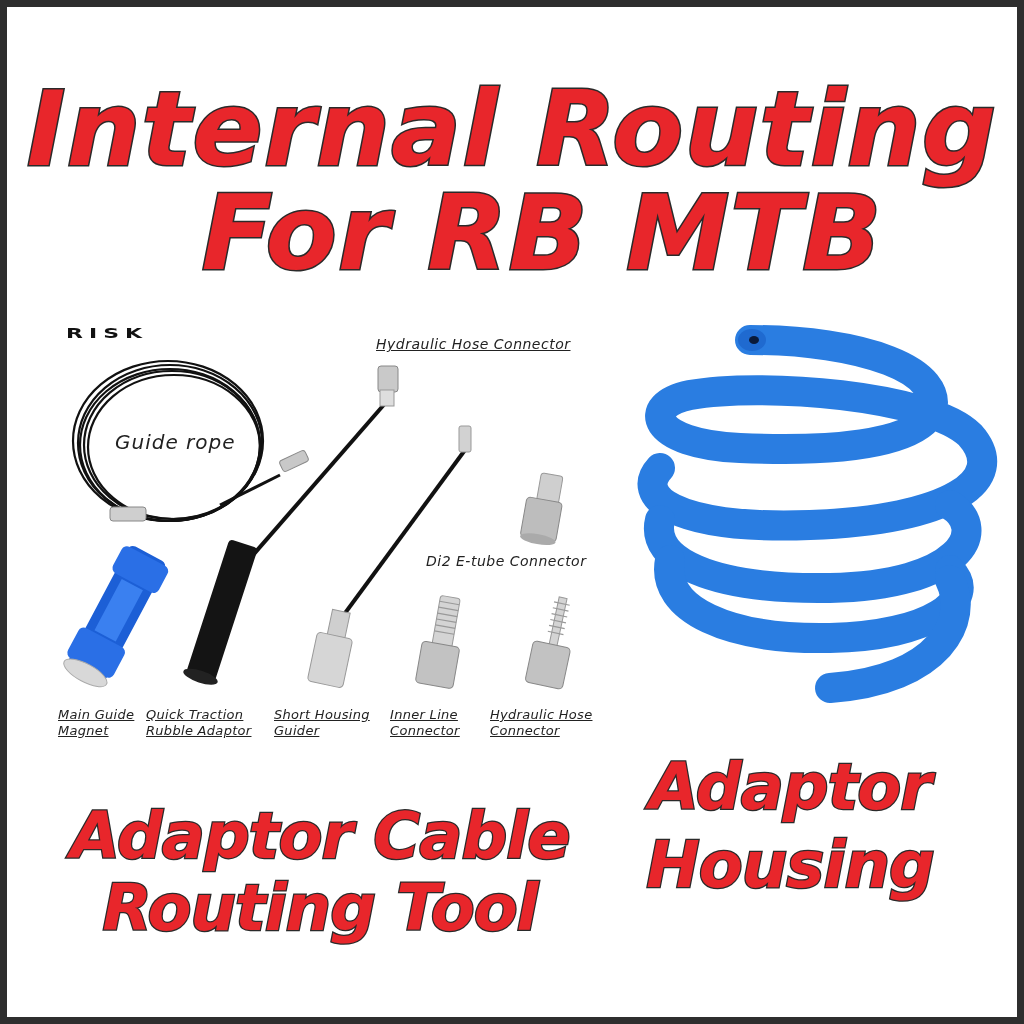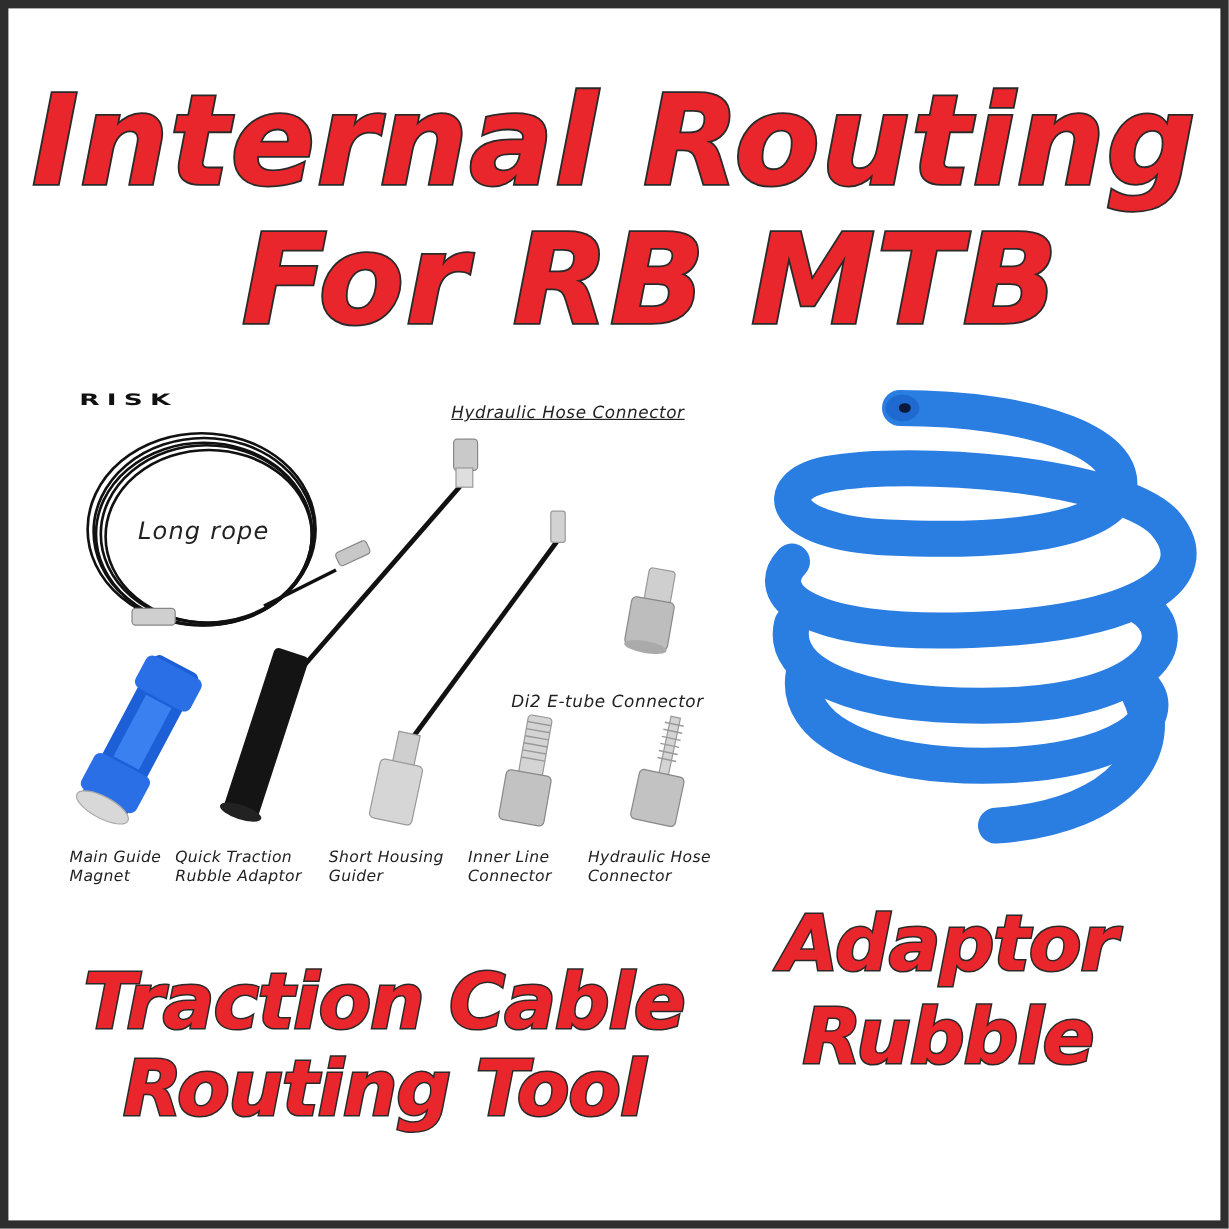--- a/index.html
+++ b/index.html
@@ -10,37 +10,37 @@
       border: 7px solid #2e2e2e; background: #ffffff;
     }
     .headline {
       position: absolute; left: 0; width: 1024px; text-align: center;
       font-family: "DejaVu Sans", sans-serif; font-weight: bold; font-style: italic;
       color: #e8262b;
       -webkit-text-stroke: 3px #2a2a2a;
       paint-order: stroke fill;
       letter-spacing: 1px;
     }
-    .h1 { top: 62px; font-size: 104px; line-height: 110px; }
+    .h1 { top: 74px; font-size: 104px; line-height: 110px; }
     .h2 { top: 178px; font-size: 104px; line-height: 110px; margin-left: 30px; }
 
     .sub {
       position: absolute; text-align: center;
       font-family: "DejaVu Sans", sans-serif; font-weight: bold; font-style: italic;
       color: #e8262b; -webkit-text-stroke: 2.5px #2a2a2a; paint-order: stroke fill;
       font-size: 64px; line-height: 72px; letter-spacing: -1px;
     }
     .sub-left { left: 60px; width: 520px; top: 800px; }
     .sub-right { left: 640px; width: 300px; top: 748px; line-height: 78px; }
 
     .label {
       position: absolute; font-family: "DejaVu Sans", sans-serif; font-style: italic;
       color: #222; white-space: nowrap;
     }
-    .small-label { font-size: 13px; line-height: 16px; letter-spacing: 0.3px; }
+    .small-label { font-size: 13px; line-height: 16px; letter-spacing: 0.3px; text-decoration: underline; }
     .mid-label { font-size: 14px; letter-spacing: 0.5px; }
 
     .risk-logo {
       position: absolute; left: 66px; top: 326px;
       font-family: "DejaVu Sans", sans-serif; font-weight: bold; font-size: 22px;
       letter-spacing: 6px; color: #111; transform: scaleY(0.6); transform-origin: left top;
     }
     svg.product { position: absolute; overflow: visible; }
   </style>
 </head>
@@ -59,21 +59,21 @@
       <ellipse cx="100" cy="88" rx="92" ry="78"></ellipse>
       <ellipse cx="102" cy="90" rx="88" ry="74"></ellipse>
       <ellipse cx="98" cy="86" rx="95" ry="80"></ellipse>
       <ellipse cx="104" cy="92" rx="86" ry="72"></ellipse>
       <ellipse cx="100" cy="90" rx="90" ry="76"></ellipse>
     </g>
     <path d="M150 150 L210 120" stroke="#111" stroke-width="3"></path>
     <rect x="210" y="100" width="28" height="12" rx="3" fill="#c8c8c8" stroke="#888" transform="rotate(-25 224 106)"></rect>
     <rect x="40" y="152" width="36" height="14" rx="3" fill="#cfcfcf" stroke="#888"></rect>
   </svg>
-  <div class="label" style="left:115px;top:430px;font-size:20px;letter-spacing:1px;">Long rope</div>
+  <div class="label" style="left:115px;top:430px;font-size:20px;letter-spacing:1px;">Guide rope</div>
 
   <svg class="product" style="left:60px;top:540px;" width="110" height="150" viewBox="0 0 110 150">
     <g transform="rotate(28 55 75)">
       <rect x="35" y="5" width="42" height="135" rx="6" fill="#1c5fd6"></rect>
       <rect x="30" y="8" width="52" height="30" rx="6" fill="#2a6fe6"></rect>
       <rect x="30" y="100" width="52" height="34" rx="6" fill="#2a6fe6"></rect>
       <rect x="44" y="40" width="24" height="58" fill="#3a80f0"></rect>
       <ellipse cx="56" cy="140" rx="24" ry="9" fill="#d8d8d8" stroke="#aaa"></ellipse>
     </g>
   </svg>
@@ -97,21 +97,21 @@
     </g>
   </svg>
 
   <svg class="product" style="left:515px;top:470px;" width="60" height="80" viewBox="0 0 60 80">
     <g transform="rotate(10 30 40)">
       <rect x="20" y="4" width="22" height="30" rx="3" fill="#cfcfcf" stroke="#999"></rect>
       <rect x="10" y="30" width="36" height="40" rx="4" fill="#bdbdbd" stroke="#888"></rect>
       <ellipse cx="28" cy="70" rx="18" ry="5" fill="#aaa"></ellipse>
     </g>
   </svg>
-  <div class="label mid-label" style="left:426px;top:553px;margin-top:24px;">Di2 E-tube Connector</div>
+  <div class="label mid-label" style="left:426px;top:553px;">Di2 E-tube Connector</div>
 
   <svg class="product" style="left:410px;top:590px;" width="60" height="110" viewBox="0 0 60 110">
     <g transform="rotate(10 30 55)">
       <rect x="22" y="6" width="20" height="50" rx="3" fill="#d4d4d4" stroke="#999"></rect>
       <g stroke="#999" stroke-width="1.2">
         <line x1="22" y1="12" x2="42" y2="12"></line>
           <line x1="22" y1="18" x2="42" y2="18"></line>
         <line x1="22" y1="24" x2="42" y2="24"></line>
           <line x1="22" y1="30" x2="42" y2="30"></line>
         <line x1="22" y1="36" x2="42" y2="36"></line>
@@ -165,19 +165,19 @@
     <path d="M120 20 C 230 20, 320 50, 300 95 C 280 125, 200 132, 110 128 C 20 124, 10 85, 60 75 C 130 62, 300 75, 340 115 C 380 160, 320 200, 180 205 C 40 210, 5 175, 30 148" stroke="#2a7de1" stroke-width="30"></path>
     <path d="M30 200 C 20 240, 80 270, 200 268 C 330 266, 360 210, 320 185" stroke="#2a7de1" stroke-width="30"></path>
     <path d="M40 240 C 30 290, 100 320, 200 318 C 300 316, 350 280, 320 250" stroke="#2a7de1" stroke-width="30"></path>
     <path d="M320 260 C 340 300, 310 360, 200 368" stroke="#2a7de1" stroke-width="30"></path>
   </g>
   <ellipse cx="122" cy="20" rx="14" ry="11" fill="#1f6ad0"></ellipse>
   <ellipse cx="124" cy="20" rx="5" ry="4" fill="#0a1a3a"></ellipse>
 </svg>
 
 <div class="sub sub-left">
-  <div>Traction Cable</div>
+  <div>Adaptor Cable</div>
   <div>Routing Tool</div>
 </div>
 <div class="sub sub-right">
   <div>Adaptor</div>
-  <div>Rubble</div>
+  <div>Housing</div>
 </div>
 
 </body></html>

